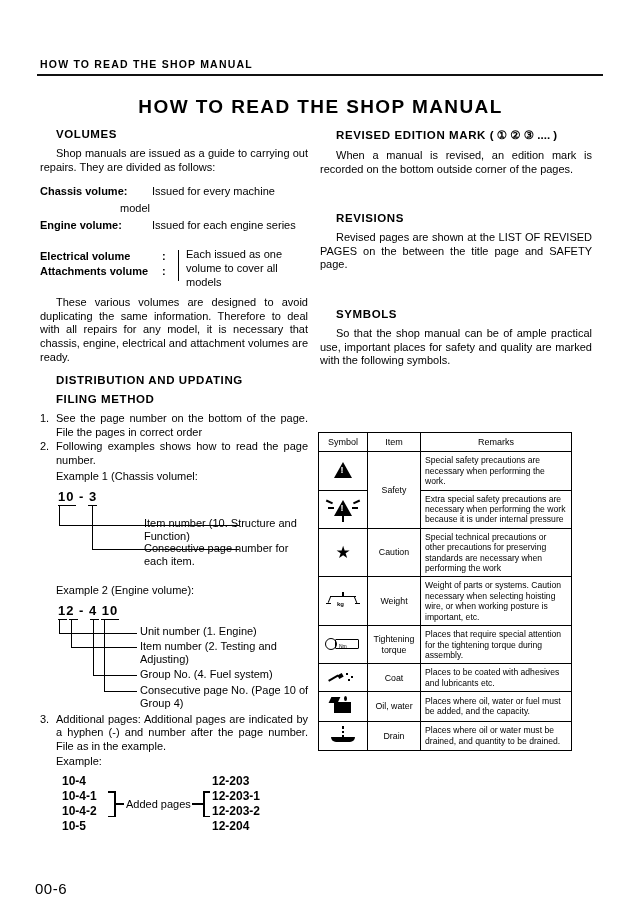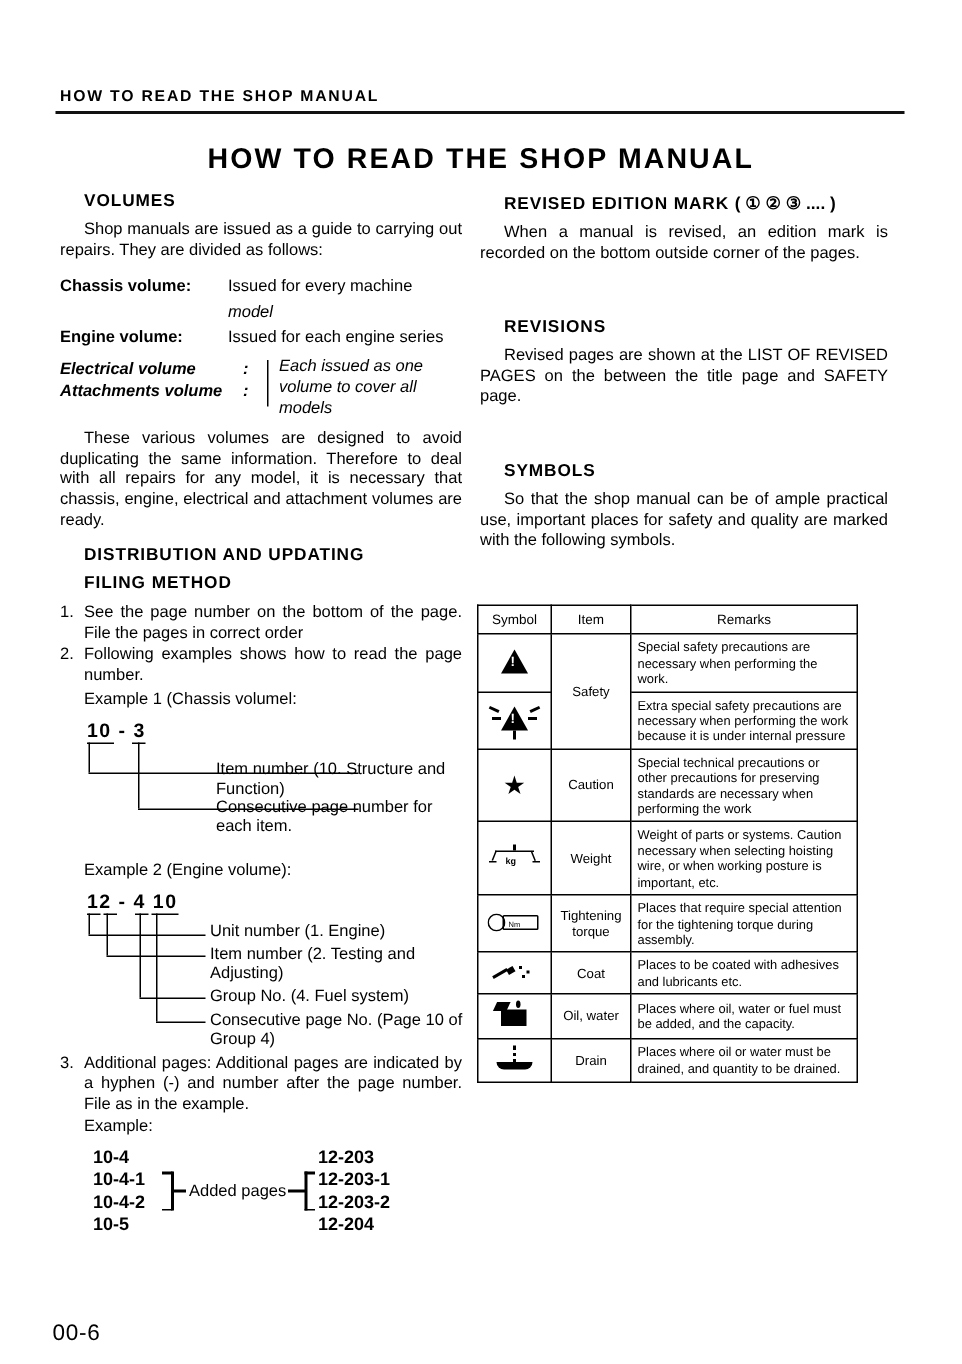--- a/index.html
+++ b/index.html
@@ -46,23 +46,23 @@
   }
   p.body.indent{text-indent:16px;}
   .gap-s{height:7px;}
   .gap-l{height:26px;}
 
   
   .volrow{font-size:11px;line-height:15px;margin-bottom:2px;
     display:flex;align-items:flex-start;}
   .volrow .term{font-weight:bold;width:112px;flex:0 0 112px;}
   .volrow .def{flex:1;}
-  .volrow .cont{margin-left:112px;font-style:italic;}
-
-  .brace-block{position:relative;margin-top:6px;font-size:11px;font-style:italic;}
+  .volrow .cont{margin-left:80px;}
+
+  .brace-block{position:relative;margin-top:16px;font-size:11px;}
   .brace-block .row{display:flex;align-items:flex-start;line-height:15px;}
   .brace-block .term{font-weight:bold;width:122px;flex:0 0 122px;}
   .brace-block .colon{width:16px;flex:0 0 16px;font-weight:bold;}
   .brace-bar{
     position:absolute;left:138px;top:1px;width:1px;height:31px;background:#000;
   }
   .brace-text{
     position:absolute;left:146px;top:-2px;width:120px;
     font-size:11px;line-height:14px;
   }
@@ -98,21 +98,21 @@
   .brk i{position:absolute;background:#000;display:block;}
 
   
   .folio{
     position:absolute;left:35px;top:880px;
     font-size:15px;font-weight:normal;letter-spacing:.5px;
   }
 
   
   .symtable{
-    position:absolute;left:318px;top:403px;width:254px;
+    position:absolute;left:318px;top:432px;width:254px;
     border-collapse:collapse;
     font-size:8.6px;
   }
   .symtable td,.symtable th{
     border:1px solid #000;
     padding:3px 4px;
     vertical-align:middle;
     font-weight:normal;
     line-height:10.4px;
   }

